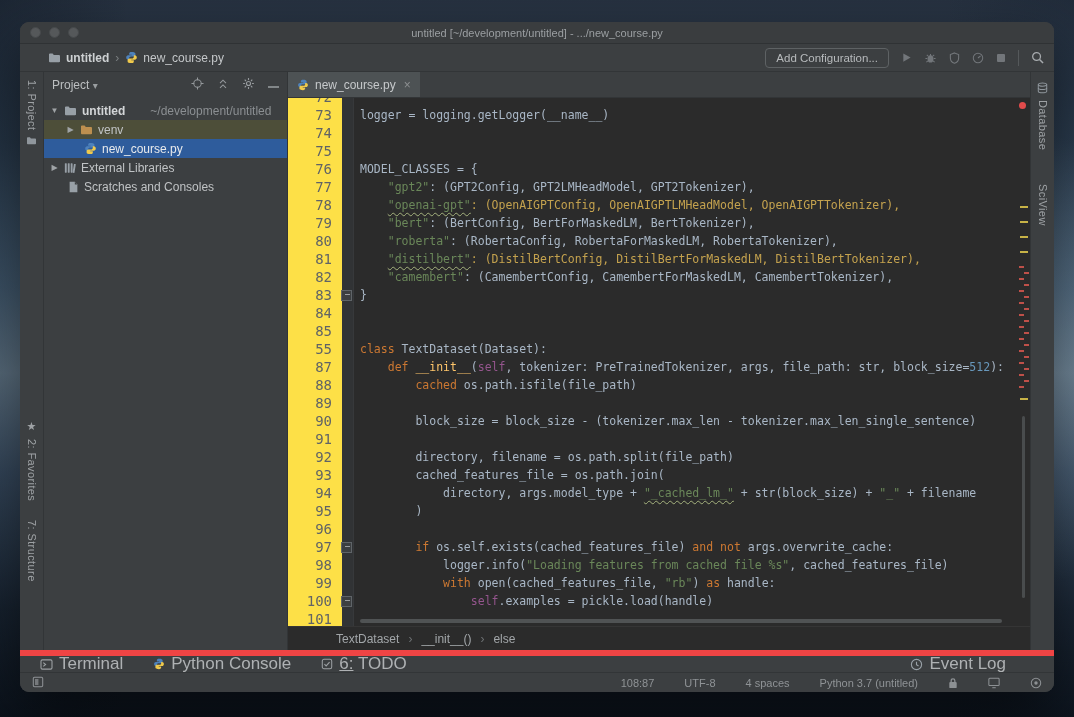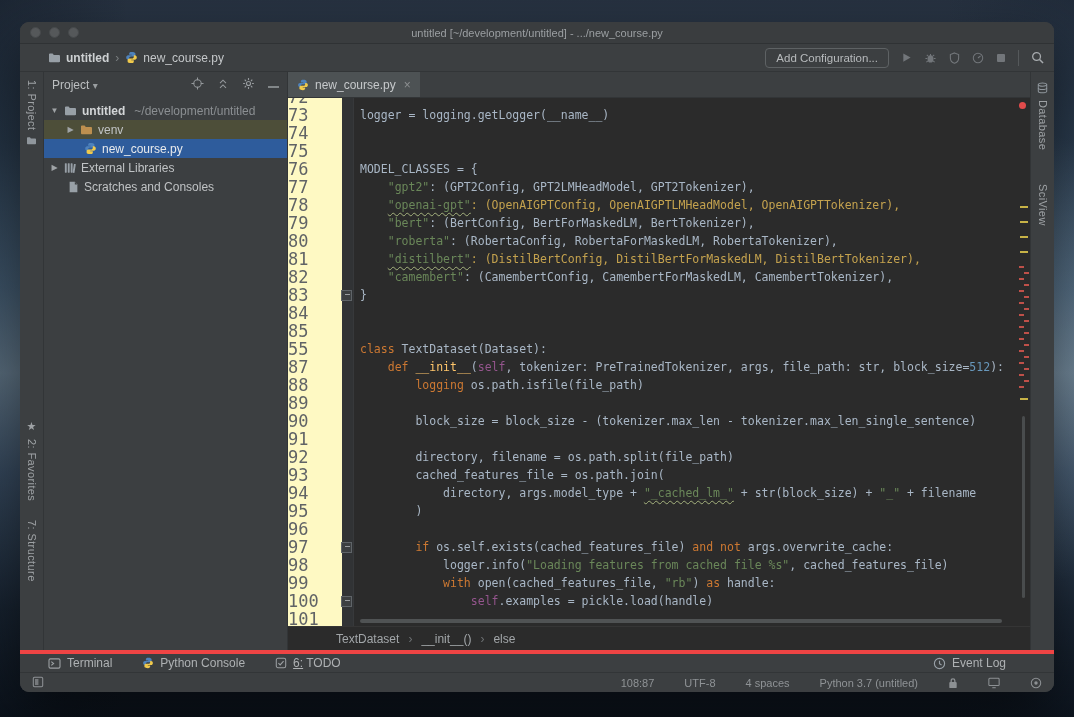--- a/index.html
+++ b/index.html
@@ -43,57 +43,57 @@
   .sicn{display:inline-flex;color:#8f969c}
   
   .project-panel{width:244px;flex:none;background:#3c3f41;border-right:1px solid #323537;display:flex;flex-direction:column;min-height:0}
   .panel-header{height:26px;flex:none;display:flex;align-items:center;padding:0 8px;font-size:12px;color:#bcbfc1;gap:8px}
   .panel-header .caret{font-size:10px;color:#9a9ea0}
   .ph-icons{margin-left:auto;display:flex;align-items:center;gap:13px;color:#95999c}
   .tree{font-size:12px;color:#c0c3c5;padding-top:3px}
   .tree-row{height:19px;display:flex;align-items:center;gap:5px;white-space:nowrap;overflow:hidden}
   .tree-row .tw{font-size:8px;color:#9fa3a6;width:9px;text-align:center;flex:none}
   .tree-row .lbl.bold{font-weight:700;color:#d3d5d7}
-  .tree-row .suffix{color:#8b8f92;margin-left:4px}
+  .tree-row .suffix{color:#8b8f92;margin-left:20px}
   .row-root{padding-left:6px}
   .row-venv{padding-left:22px;background:#4d4e39}
   .row-file{padding-left:40px;background:#2e5c9c;color:#e8eaec}
   .row-ext{padding-left:6px}
   .row-scratch{padding-left:24px}
   
   .editor-col{flex:1;display:flex;flex-direction:column;min-width:0;background:#2b2b2b}
   .tabbar{height:26px;flex:none;background:#3c3f41;border-bottom:1px solid #323537;display:flex}
   .tab{display:flex;align-items:center;gap:6px;padding:0 9px;background:#4d5254;font-size:12px;color:#c6c9cb}
   .tab .close{color:#8d9092;font-size:12px;margin-left:2px}
   .code-area{flex:1;position:relative;overflow:hidden;background:#2b2b2b}
   .code-lines{position:absolute;inset:0}
   .code-row{display:flex;height:18px;line-height:18px;font-family:"DejaVu Sans Mono",monospace;font-size:11.5px}
   .code-row:first-child{margin-top:-10px}
-  .ln{width:54px;flex:none;padding-right:10px;color:#606366;background:#fef9c3;font-size:17px}
+  .ln{width:54px;flex:none;padding-right:10px;text-align:right;color:#606366;background:#fde047;font-size:14px}
   .fold{width:12px;flex:none;background:#313335;border-right:1px solid #37393b;position:relative}
   .fold.has-fold::before{content:"";position:absolute;right:1px;top:4px;width:9px;height:9px;border:1px solid #5f6468;background:#3c3f41}
   .fold.has-fold::after{content:"";position:absolute;right:3px;top:8px;width:5px;height:1px;background:#9a9da0}
   .code-text{white-space:pre;padding-left:6px}
   .tk-p{color:#a9b7c6}.tk-k{color:#cc7832}.tk-s{color:#6a8759}
   .tk-st{color:#6a8759;text-decoration:underline wavy rgba(182,198,137,.85);text-decoration-thickness:1px;text-underline-offset:3px}
   .tk-w{color:#c4a24e}.tk-fn{color:#ffc66b}.tk-slf{color:#94558d}.tk-num{color:#6897bb}
   .error-stripe{position:absolute;top:0;right:0;width:14px;bottom:0}
   .insp-dot{position:absolute;top:4px;right:4px;width:7px;height:7px;border-radius:50%;background:#e14b4b}
   .mark{position:absolute}
   .mark.y{right:2px;width:8px;height:2px;background:#c8b347}
   .mark.r{right:6px;width:5px;height:2px;background:#bf5049}
   .mark.r.alt{right:1px}
   .vthumb{position:absolute;right:5px;width:3px;border-radius:2px;background:#63676a;opacity:.55}
   .hscroll{position:absolute;left:72px;right:28px;bottom:3px;height:4px;border-radius:2px;background:#5d6163;opacity:.75}
   .crumbbar{height:24px;flex:none;background:#2b2b2b;border-top:1px solid rgba(255,255,255,.05);
     display:flex;align-items:center;gap:9px;padding-left:48px;font-size:12px;color:#a2a6a9}
   .crumbbar .bsep{color:#6d7073}
   
-  .bottombar{height:22px;flex:none;background:#3c3f41;border-top:4px solid #ef4444;display:flex;align-items:center;
-    padding-left:28px;gap:30px;font-size:12px;color:#aeb1b3}
+  .bottombar{height:22px;flex:none;background:#3c3f41;border-top:6px solid #ef4444;display:flex;align-items:center;
+    padding-left:20px;gap:30px;font-size:17px;color:#aeb1b3}
   .bb-item{display:flex;align-items:center;gap:6px}
   .bb-item .icn{color:#9ca0a3}
   .todo-label{display:inline-block}
   .todo-label::first-letter{text-decoration:underline}
   .eventlog{margin-left:auto;margin-right:48px;display:flex;align-items:center;gap:6px}
   .statusbar{height:20px;flex:none;background:#3c3f41;border-top:1px solid #323537;display:flex;align-items:center;
     padding:0 12px;font-size:11px;color:#8f9396}
   .status-right{margin-left:auto;display:flex;align-items:center;gap:30px}
   .status-right .sicon{display:inline-flex;color:#8d9194}
 </style>
@@ -364,21 +364,21 @@
               <span class="code-text"><span class="tk-k">class</span><span class="tk-p"> TextDataset(Dataset):</span></span>
             </div>
             <div class="code-row">
               <span class="ln">87</span>
               <span class="fold"></span>
               <span class="code-text"><span class="tk-p">    </span><span class="tk-k">def</span><span class="tk-p"> </span><span class="tk-fn">__init__</span><span class="tk-p">(</span><span class="tk-slf">self</span><span class="tk-p">, tokenizer: PreTrainedTokenizer, args, file_path: str, block_size=</span><span class="tk-num">512</span><span class="tk-p">):</span></span>
             </div>
             <div class="code-row">
               <span class="ln">88</span>
               <span class="fold"></span>
-              <span class="code-text"><span class="tk-p">        </span><span class="tk-k">logging</span><span class="tk-p"> os.path.isfile(file_path)</span></span>
+              <span class="code-text"><span class="tk-p">        </span><span class="tk-k">cached</span><span class="tk-p"> os.path.isfile(file_path)</span></span>
             </div>
             <div class="code-row">
               <span class="ln">89</span>
               <span class="fold"></span>
               <span class="code-text"></span>
             </div>
             <div class="code-row">
               <span class="ln">90</span>
               <span class="fold"></span>
               <span class="code-text"><span class="tk-p">        block_size = block_size - (tokenizer.max_len - tokenizer.max_len_single_sentence)</span></span>

